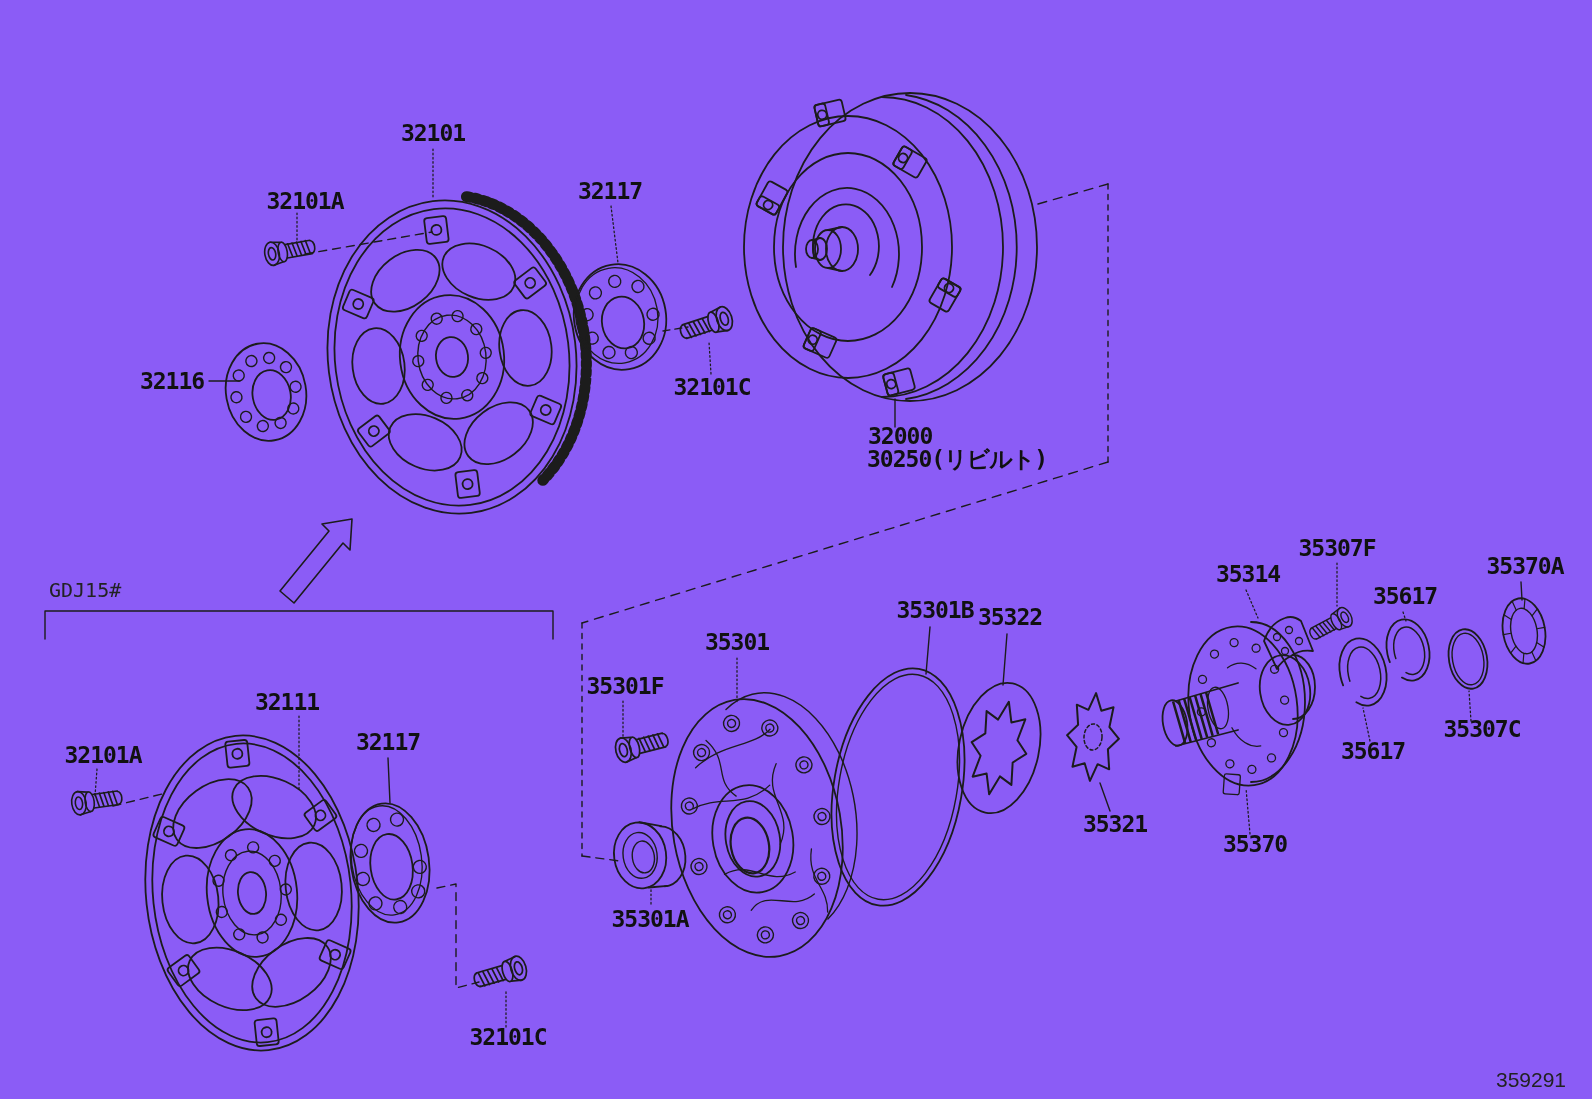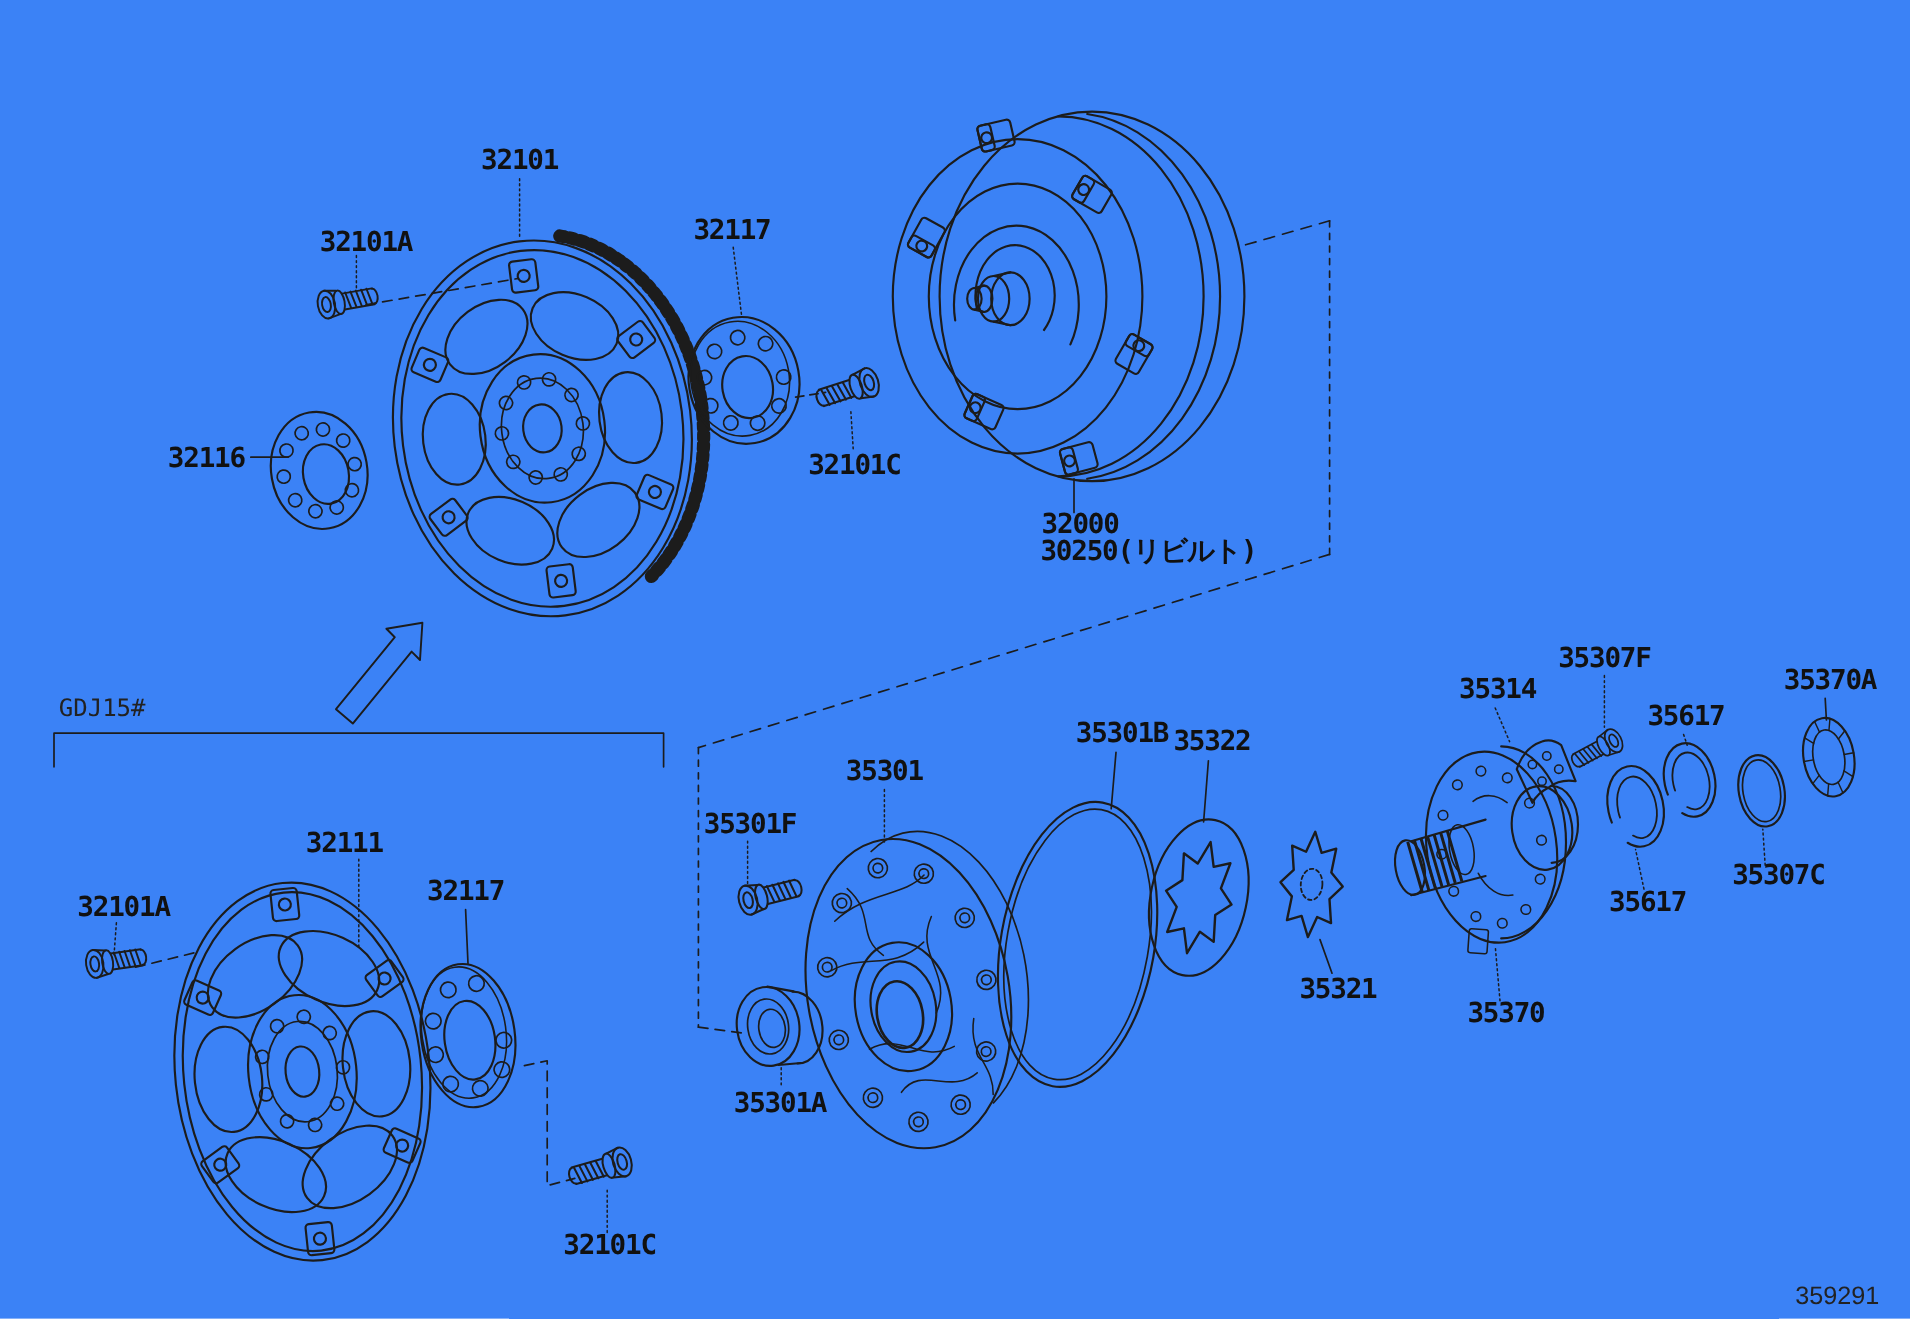--- a/index.html
+++ b/index.html
@@ -1,16 +1,16 @@
 <!DOCTYPE html>
 <html><head>
 <meta charset="utf-8">
 <style>
   html,body{margin:0;padding:0;background:#ffffff;}
-  .canvas{position:relative;width:1592px;height:1099px;background:#3b82f6;overflow:hidden;
+  .canvas{position:relative;width:1592px;height:1099px;background:#8b5cf6;overflow:hidden;
           font-family:"DejaVu Sans Mono", monospace;}
   svg{position:absolute;left:0;top:0;}
   .plabel{font-family:"DejaVu Sans Mono", monospace;font-weight:bold;font-size:23px;letter-spacing:-1px;fill:#111;}
   .pnote{font-family:"DejaVu Sans Mono", monospace;font-weight:normal;font-size:20px;fill:#222;letter-spacing:0;}
   .pfoot{font-family:"Liberation Sans", sans-serif;font-weight:normal;font-size:21px;fill:#222;letter-spacing:0;}
 </style>
 </head>
 <body>
 
 <div class="canvas">

